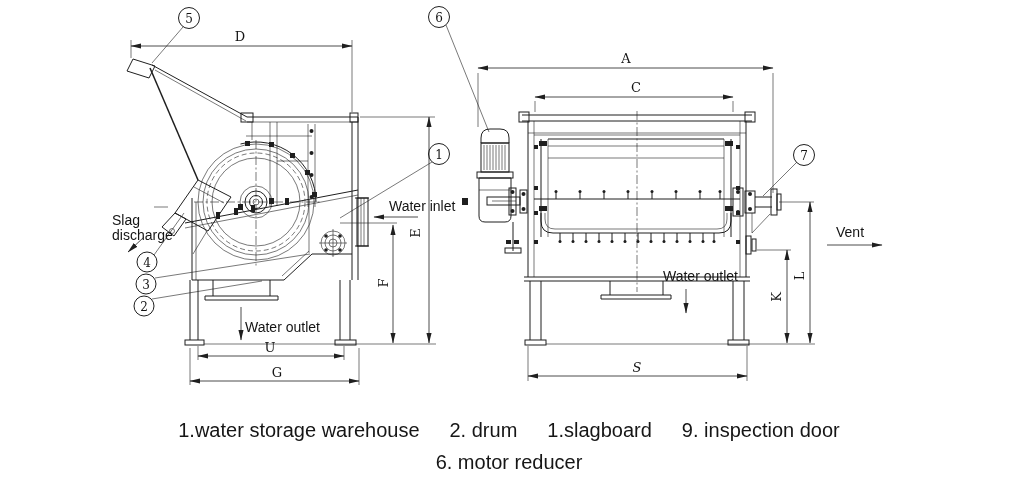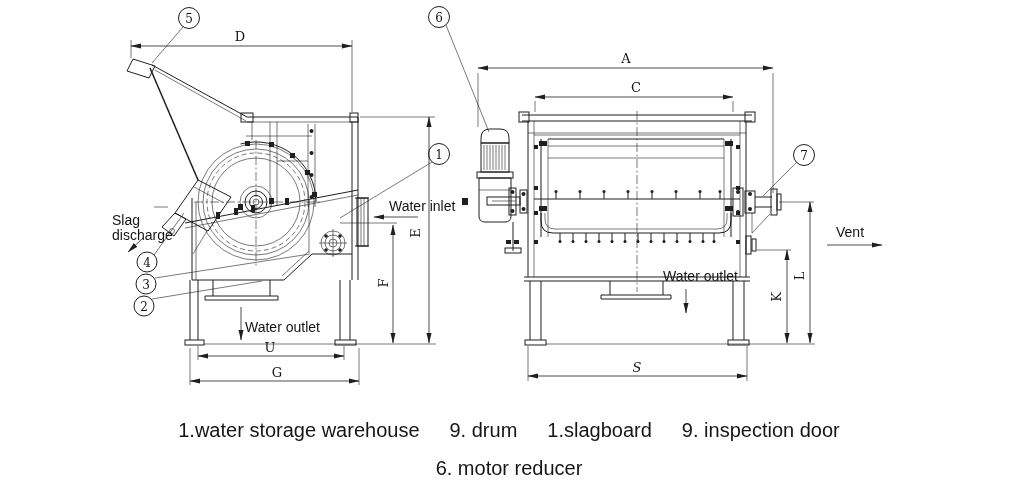--- a/index.html
+++ b/index.html
@@ -12,21 +12,21 @@
   .dim{stroke:#1f1f1f;stroke-width:0.8;fill:none;}
   .dash{stroke-dasharray:5 3;}
   .dd {stroke-dasharray:9 2.5 2 2.5;}
   .blk{fill:#1f1f1f;stroke:none;}
   text.dimtxt{font-family:"DejaVu Serif",serif;font-size:13px;fill:#141414;text-anchor:middle;}
   text.lbl{font-family:"Liberation Sans",sans-serif;font-size:14px;fill:#141414;}
   text.co{font-family:"DejaVu Serif",serif;font-size:12px;fill:#141414;text-anchor:middle;}
   .legend-row{position:absolute;left:0;width:1018px;display:flex;justify-content:center;
               color:#161616;font-size:20px;}
   #legend-row-1{top:419px;gap:30px;}
-  #legend-row-2{top:451px;gap:38px;margin-top:6px;}
+  #legend-row-2{top:451px;gap:38px;}
 </style>
 </head>
 <body>
 
 <div id="page">
 <svg width="1018" height="484" viewBox="0 0 1018 484">
   <defs>
     <marker id="ar" viewBox="0 0 10 6" refX="9.5" refY="3" markerWidth="11" markerHeight="7" orient="auto-start-reverse" markerUnits="userSpaceOnUse">
       <path d="M0,0.6 L10,3 L0,5.4 Z" fill="#1f1f1f"></path>
     </marker>
@@ -420,20 +420,20 @@
       <line class="st" x1="528" y1="346" x2="528" y2="381"></line>
       <line class="st" x1="747" y1="346" x2="747" y2="381"></line>
       <line class="dim" x1="528" y1="376" x2="747" y2="376" marker-start="url(#ar)" marker-end="url(#ar)"></line>
       <text class="dimtxt" x="637" y="372" font-style="italic">S</text>
     </g>
   </g>
 </svg>
 
   <div class="legend-row" id="legend-row-1">
     <span>1.water storage warehouse</span>
-    <span>9. drum</span>
+    <span>2. drum</span>
     <span>1.slagboard</span>
     <span>9. inspection door</span>
   </div>
   <div class="legend-row" id="legend-row-2">
     <span>6. motor reducer</span>
   </div>
 </div>
 
 </body></html>

